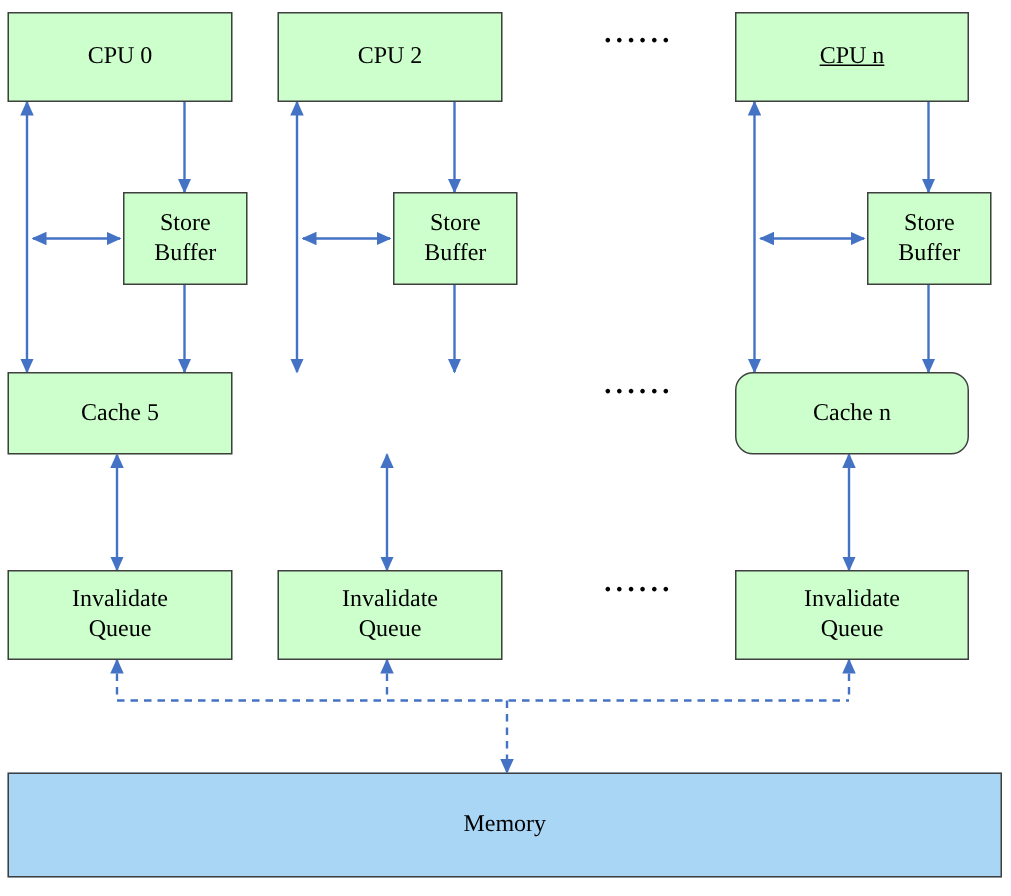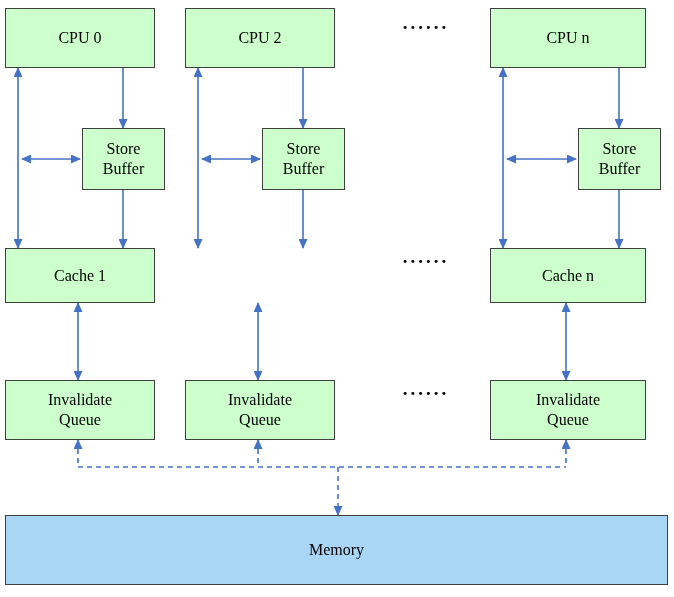--- a/index.html
+++ b/index.html
@@ -89,34 +89,34 @@
     <path d="M566,303 V380" marker-start="url(#ah)" marker-end="url(#ah)"></path>
     <path class="dashed" d="M566,440 V467" marker-start="url(#ah)"></path>
 
     <path class="dashed" d="M78,467 H566"></path>
     <path class="dashed" d="M338,467 V515" marker-end="url(#ah)"></path>
   </svg>
 
   <div class="box" style="left:5px;   top:8px;   width:150px; height:60px;">CPU 0</div>
   <div class="box" style="left:82px;  top:128px; width:83px;  height:62px;">Store
 Buffer</div>
-  <div class="box" style="left:5px;   top:248px; width:150px; height:55px;">Cache 1</div>
+  <div class="box" style="left:5px;   top:248px; width:150px; height:55px;">Cache 5</div>
   <div class="box" style="left:5px;   top:380px; width:150px; height:60px;">Invalidate
 Queue</div>
 
   <div class="box" style="left:185px; top:8px;   width:150px; height:60px;">CPU 2</div>
   <div class="box" style="left:262px; top:128px; width:83px;  height:62px;">Store
 Buffer</div>
   <div class="box" style="left:185px; top:380px; width:150px; height:60px;">Invalidate
 Queue</div>
 
-  <div class="box" style="left:490px; top:8px;   width:156px; height:60px;">CPU n</div>
+  <div class="box" style="left:490px; top:8px;   width:156px; height:60px;text-decoration:underline;">CPU n</div>
   <div class="box" style="left:578px; top:128px; width:83px;  height:62px;">Store
 Buffer</div>
-  <div class="box" style="left:490px; top:248px; width:156px; height:55px;">Cache n</div>
+  <div class="box" style="left:490px; top:248px; width:156px; height:55px;border-radius:12px;">Cache n</div>
   <div class="box" style="left:490px; top:380px; width:156px; height:60px;">Invalidate
 Queue</div>
 
   <div class="dots" style="left:386px; top:12px;  width:80px; text-align:center;">......</div>
   <div class="dots" style="left:386px; top:246px; width:80px; text-align:center;">......</div>
   <div class="dots" style="left:386px; top:378px; width:80px; text-align:center;">......</div>
 
   <div class="box memory" style="left:5px; top:515px; width:663px; height:70px;">Memory</div>
 
 </div>

